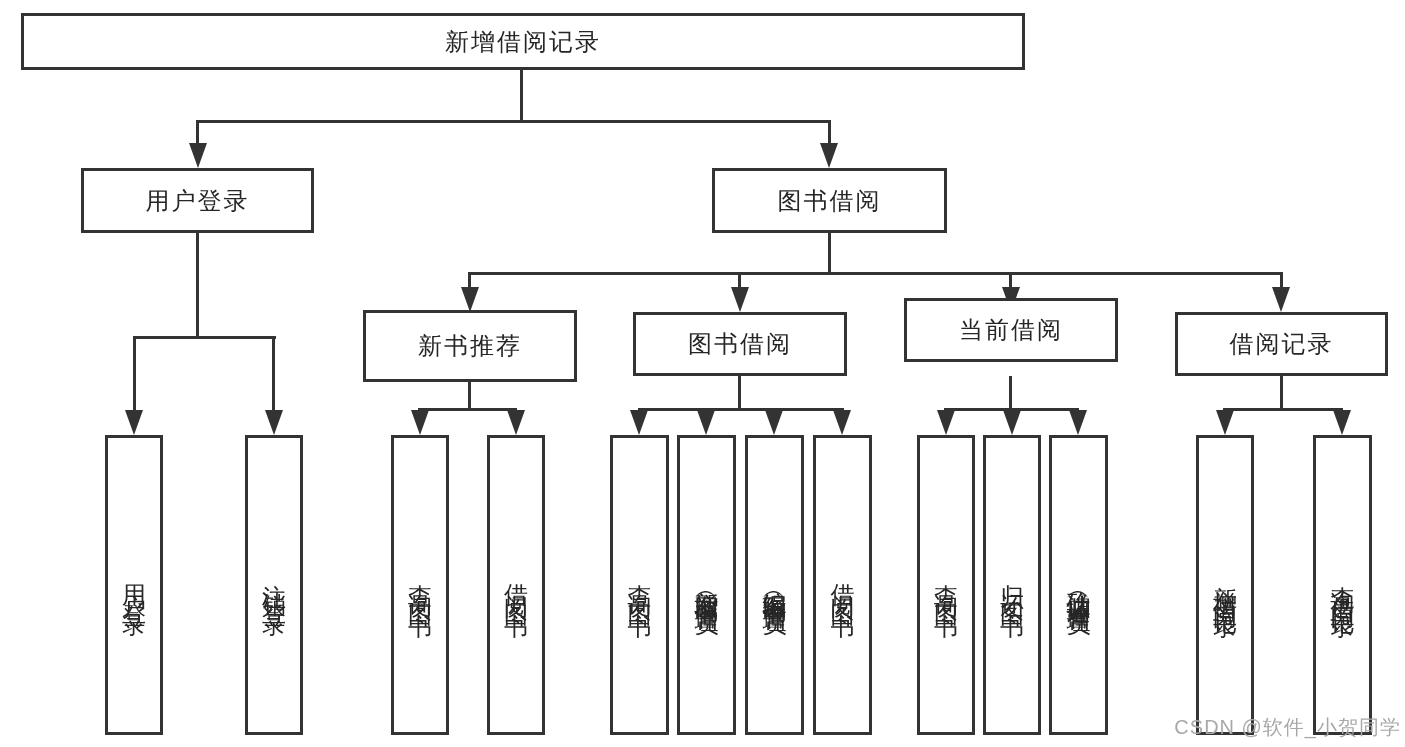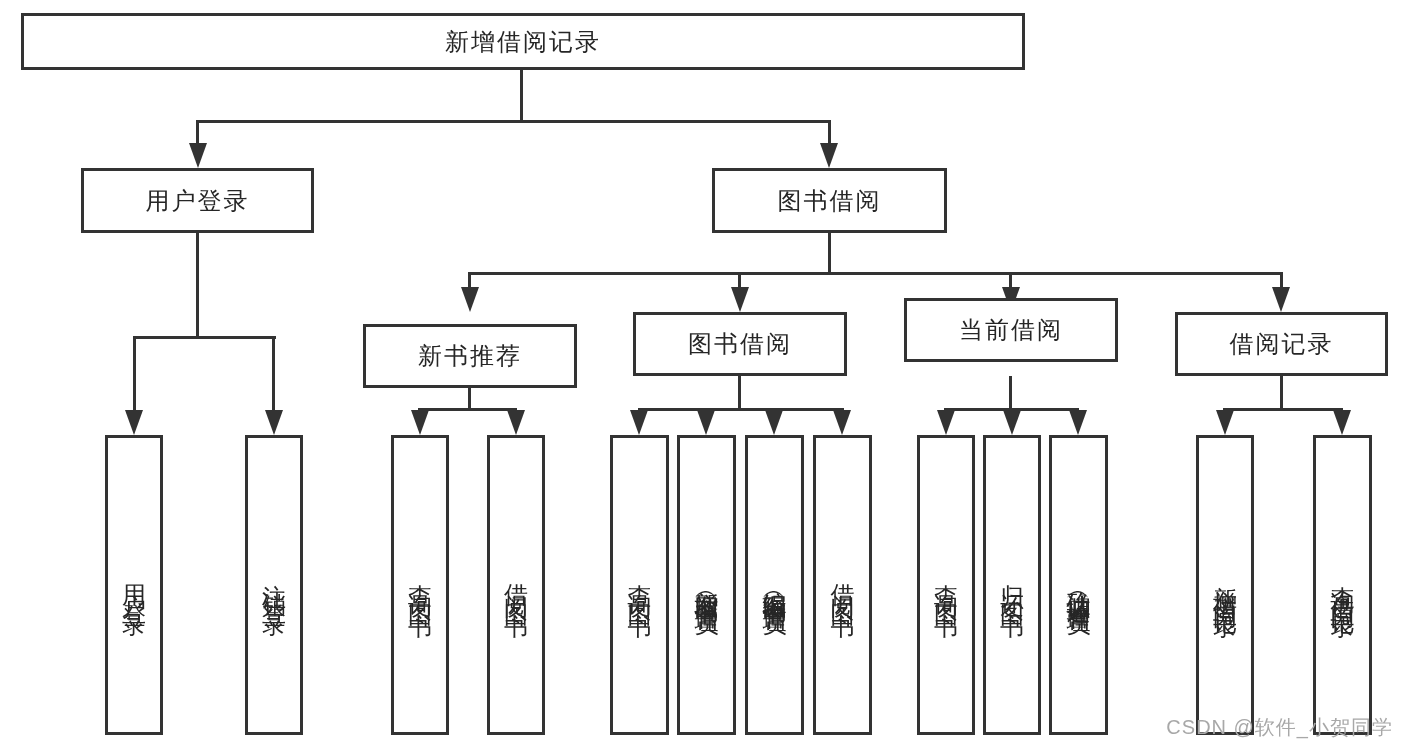--- a/index.html
+++ b/index.html
@@ -26,21 +26,21 @@
   .leaf.sp6{letter-spacing:6px;}
   .leaf.sp9{letter-spacing:3px;}
   .vl{position:absolute;width:3px;background:var(--line);}
   .hl{position:absolute;height:3px;background:var(--line);}
   .ah{
     position:absolute;width:0;height:0;
     border-left:9px solid transparent;border-right:9px solid transparent;
     border-top:25px solid var(--line);
   }
   .watermark{
-    position:absolute;top:714px;right:12px;font-size:20px;color:var(--wm);
+    position:absolute;top:714px;right:4px;font-size:20px;color:var(--wm);
     letter-spacing:1px;z-index:5;white-space:nowrap;
   }
 </style>
 </head>
 <body>
 
 <div class="canvas">
 
   <div class="vl" style="left:520px;top:70px;height:52px"></div>
 
@@ -88,21 +88,21 @@
   <div class="ah" style="left:1003px;top:410px"></div>
   <div class="ah" style="left:1069px;top:410px"></div>
   <div class="ah" style="left:1216px;top:410px"></div>
   <div class="ah" style="left:1333px;top:410px"></div>
 
   <div class="box hbox" style="left:21px;top:13px;width:1004px;height:57px">新增借阅记录</div>
 
   <div class="box hbox" style="left:81px;top:168px;width:233px;height:65px">用户登录</div>
   <div class="box hbox" style="left:712px;top:168px;width:235px;height:65px">图书借阅</div>
 
-  <div class="box hbox" style="left:363px;top:324px;width:214px;height:64px">新书推荐</div>
+  <div class="box hbox" style="left:363px;top:310px;width:214px;height:72px">新书推荐</div>
   <div class="box hbox" style="left:633px;top:312px;width:214px;height:64px">图书借阅</div>
   <div class="box hbox" style="left:904px;top:298px;width:214px;height:64px">当前借阅</div>
   <div class="box hbox" style="left:1175px;top:312px;width:213px;height:64px">借阅记录</div>
 
   <div class="box leaf" style="left:105px;width:58px">用户登录</div>
   <div class="box leaf" style="left:245px;width:58px">注销登录</div>
 
   <div class="box leaf" style="left:391px;width:58px">查询图书</div>
   <div class="box leaf" style="left:487px;width:58px">借阅图书</div>
 

